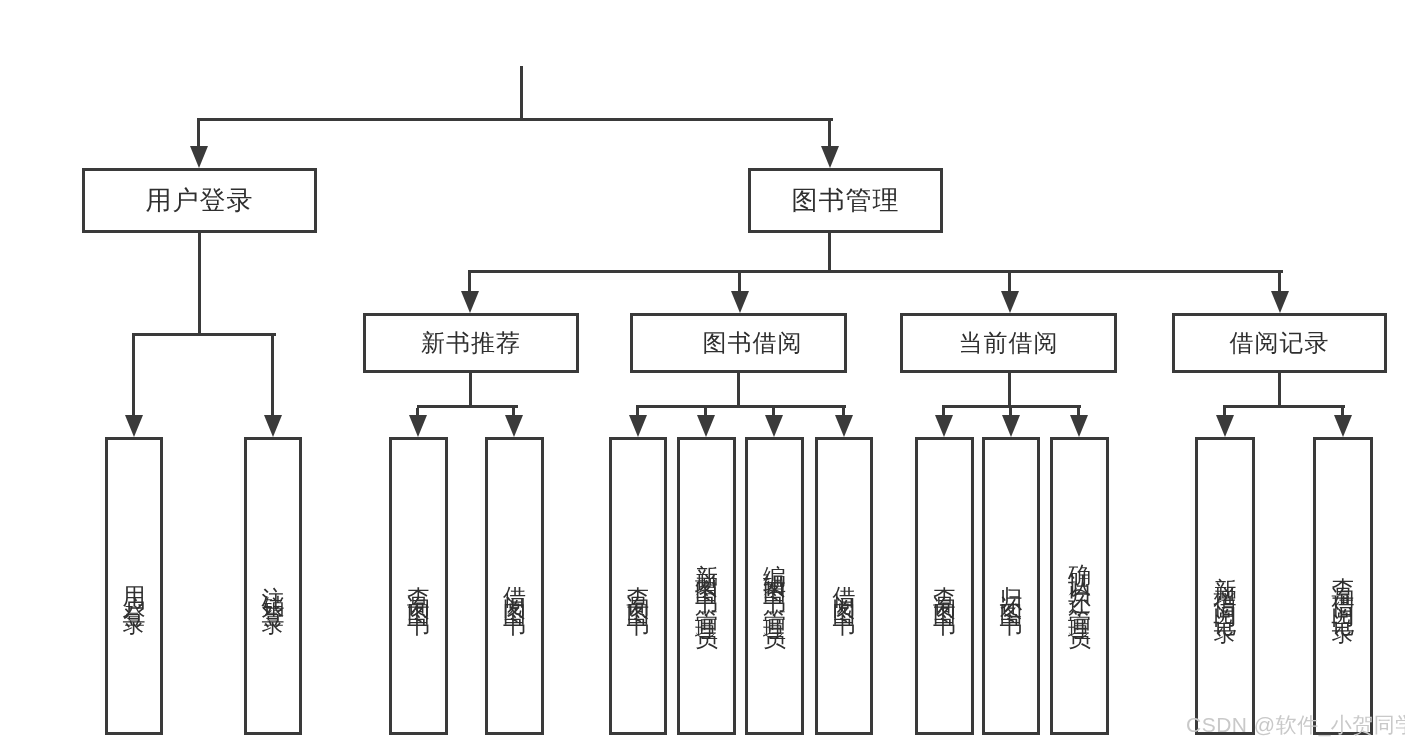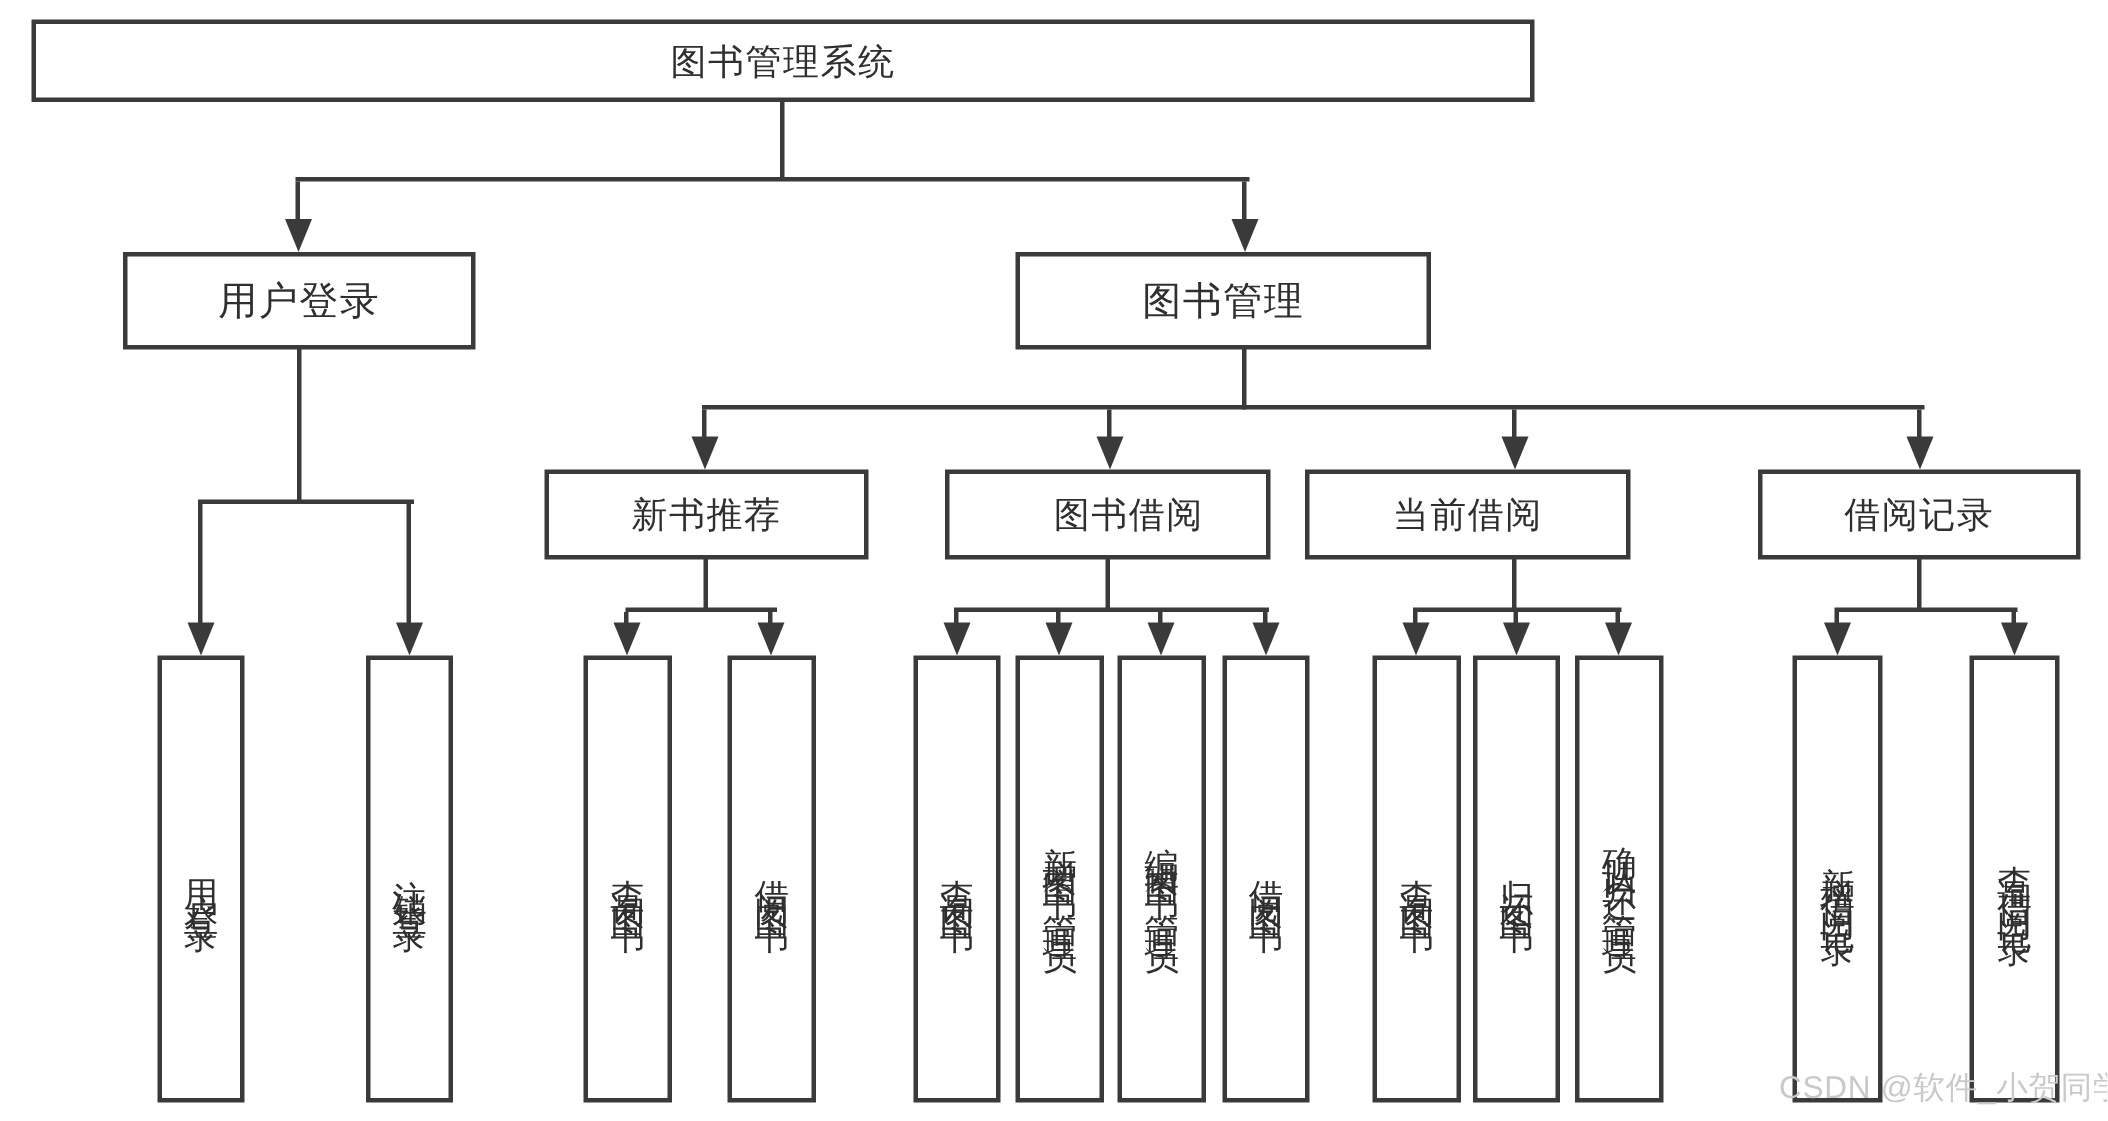--- a/index.html
+++ b/index.html
@@ -39,38 +39,35 @@
     position:absolute; left:1186px; top:711px;
     font-size:21px; color:#c9c9c9; letter-spacing:0.5px;
     z-index:10; white-space:nowrap;
   }
 </style>
 </head>
 <body>
 
 <div id="stage">
 
-  <div class="box hbox-root" style="left:21px; top:13px; width:1002px; height:55px;">
-    <span>图书管理系统</span>
-  </div>
 
   <div class="box hbox-l2" style="left:82px; top:168px; width:235px; height:65px;">
     <span>用户登录</span>
   </div>
-  <div class="box hbox-l2" style="left:677px; top:168px; width:277px; height:65px;">
+  <div class="box hbox-l2" style="left:748px; top:168px; width:195px; height:65px;">
     <span>图书管理</span>
   </div>
 
   <div class="box hbox-l3" style="left:363px; top:313px; width:216px; height:60px;">
     <span>新书推荐</span>
   </div>
   <div class="box hbox-l3" style="left:630px; top:313px; width:217px; height:60px;padding-left:28px;">
     <span>图书借阅</span>
   </div>
-  <div class="box hbox-l3" style="left:870px; top:313px; width:217px; height:60px;">
+  <div class="box hbox-l3" style="left:900px; top:313px; width:217px; height:60px;">
     <span>当前借阅</span>
   </div>
   <div class="box hbox-l3" style="left:1172px; top:313px; width:215px; height:60px;">
     <span>借阅记录</span>
   </div>
 
   <div class="box vbox" style="left:105px; width:58px;">
     <span class="vtext">用户登录</span>
   </div>
   <div class="box vbox" style="left:244px; width:58px;">

